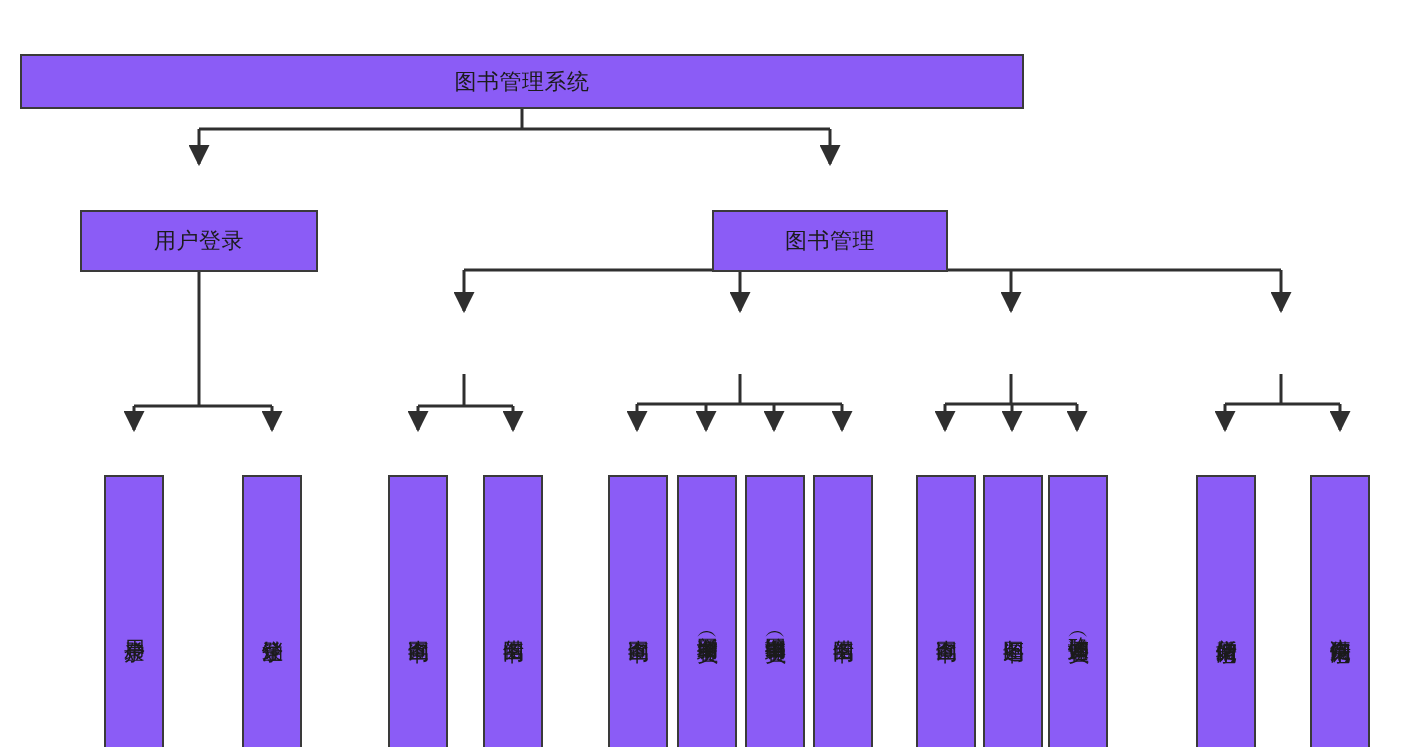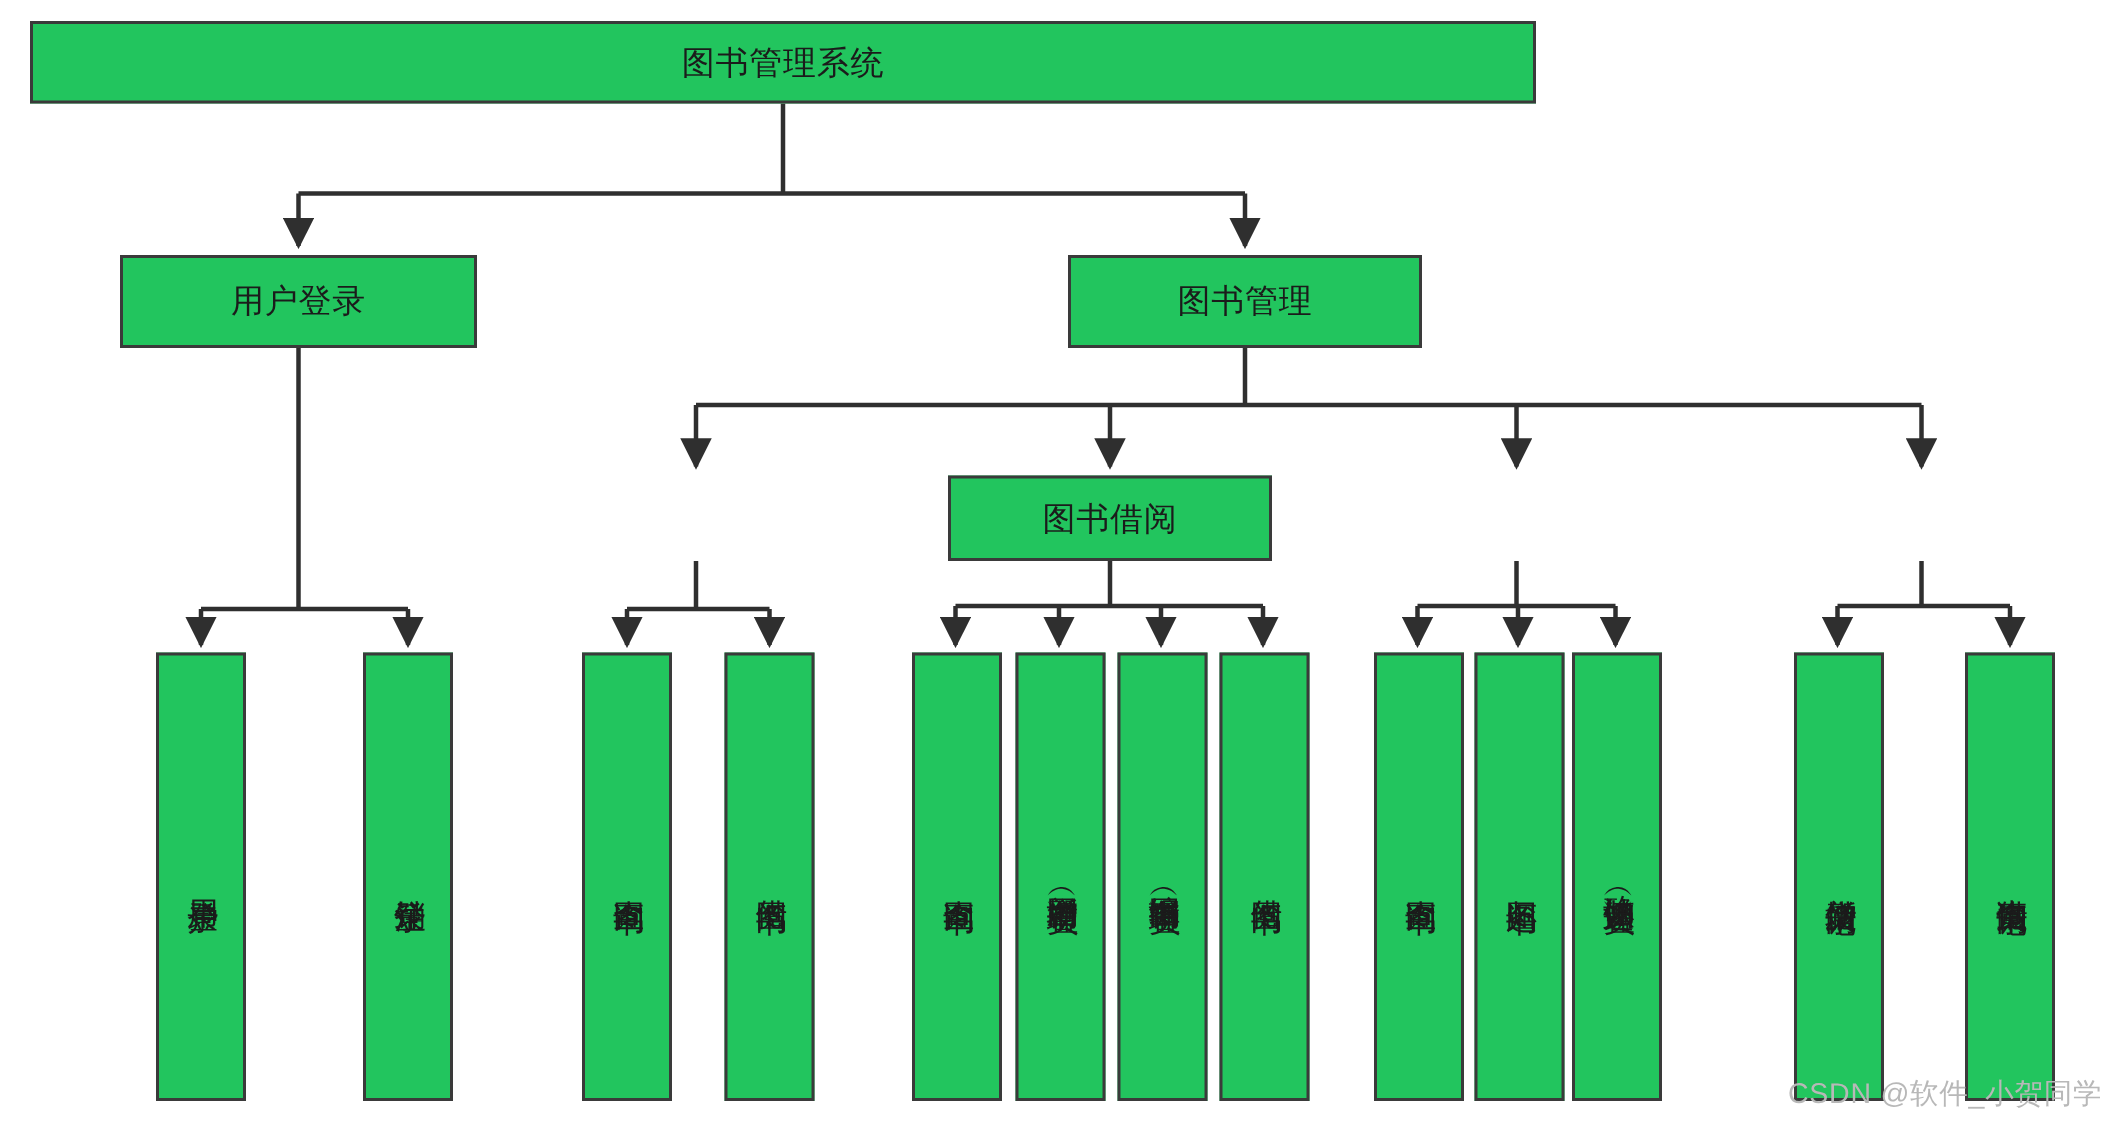--- a/index.html
+++ b/index.html
@@ -23,26 +23,27 @@
     position: absolute;
     left: 0;
     top: 0;
     width: 1405px;
     height: 747px;
     pointer-events: none;
   }
   .node {
     position: absolute;
     box-sizing: border-box;
-    background: #22c55e;
+    background: #8b5cf6;
     border: 2.5px solid #3a3a3a;
     display: flex;
     align-items: center;
     justify-content: center;
     overflow: hidden;
+    margin-top: 40px;
   }
   .node .label {
     color: #1b1b1b;
     font-size: 22px;
     line-height: 1.05;
     letter-spacing: 0.5px;
     white-space: nowrap;
   }
   .node.horizontal .label {
     writing-mode: horizontal-tb;
@@ -126,23 +127,20 @@
     <span class="label">图书管理系统</span>
   </div>
 
   <div class="node horizontal" style="left:80px; top:170px; width:238px; height:62px;">
     <span class="label">用户登录</span>
   </div>
   <div class="node horizontal" style="left:712px; top:170px; width:236px; height:62px;">
     <span class="label">图书管理</span>
   </div>
 
-  <div class="node horizontal" style="left:632px; top:317px; width:216px; height:57px;">
-    <span class="label">图书借阅</span>
-  </div>
 
   <div class="node vertical" style="left:104px; top:435px; width:60px; height:299px;">
     <span class="label">用户登录</span>
   </div>
   <div class="node vertical" style="left:242px; top:435px; width:60px; height:299px;">
     <span class="label">注销登录</span>
   </div>
 
   <div class="node vertical" style="left:388px; top:435px; width:60px; height:299px;">
     <span class="label">查询图书</span>
@@ -174,15 +172,14 @@
     <span class="label">确认归还（管理员）</span>
   </div>
 
   <div class="node vertical" style="left:1196px; top:435px; width:60px; height:299px;">
     <span class="label">新增借阅记录</span>
   </div>
   <div class="node vertical" style="left:1310px; top:435px; width:60px; height:299px;">
     <span class="label">查询借阅记录</span>
   </div>
 
-  <div class="watermark" style="left:1192px; top:716px;">CSDN @软件_小贺同学</div>
 
 </div>
 
 </body></html>

